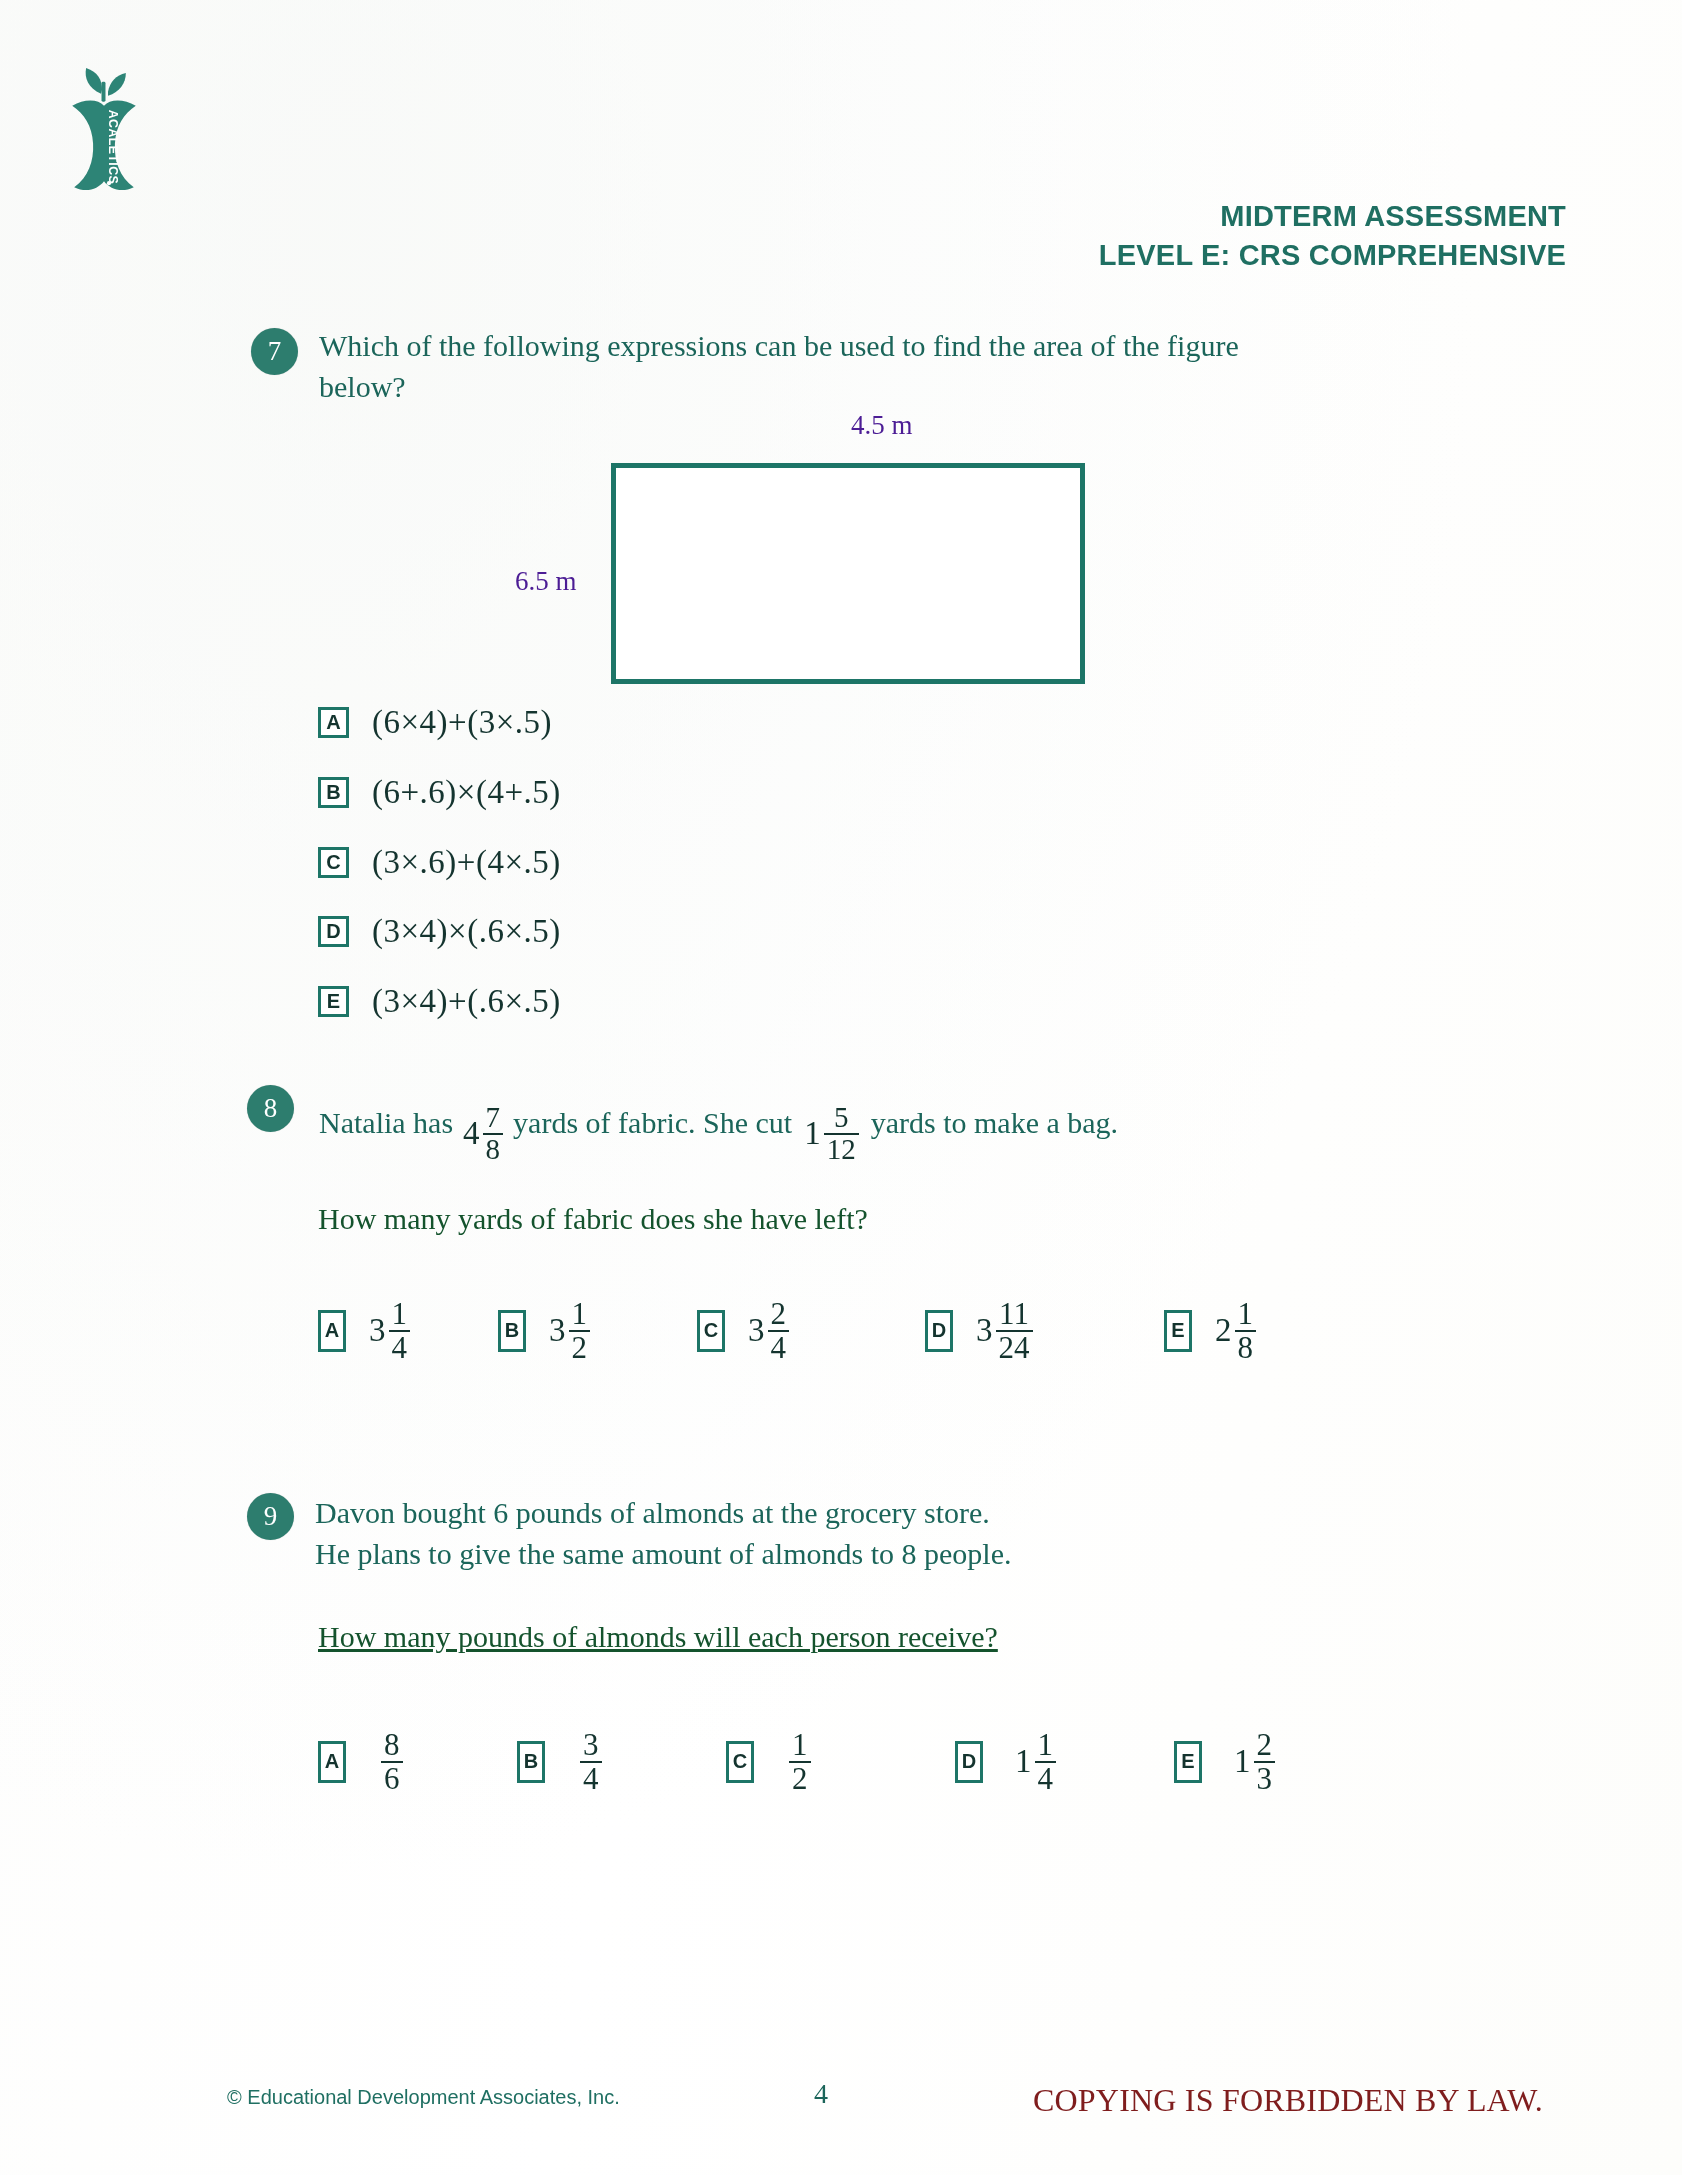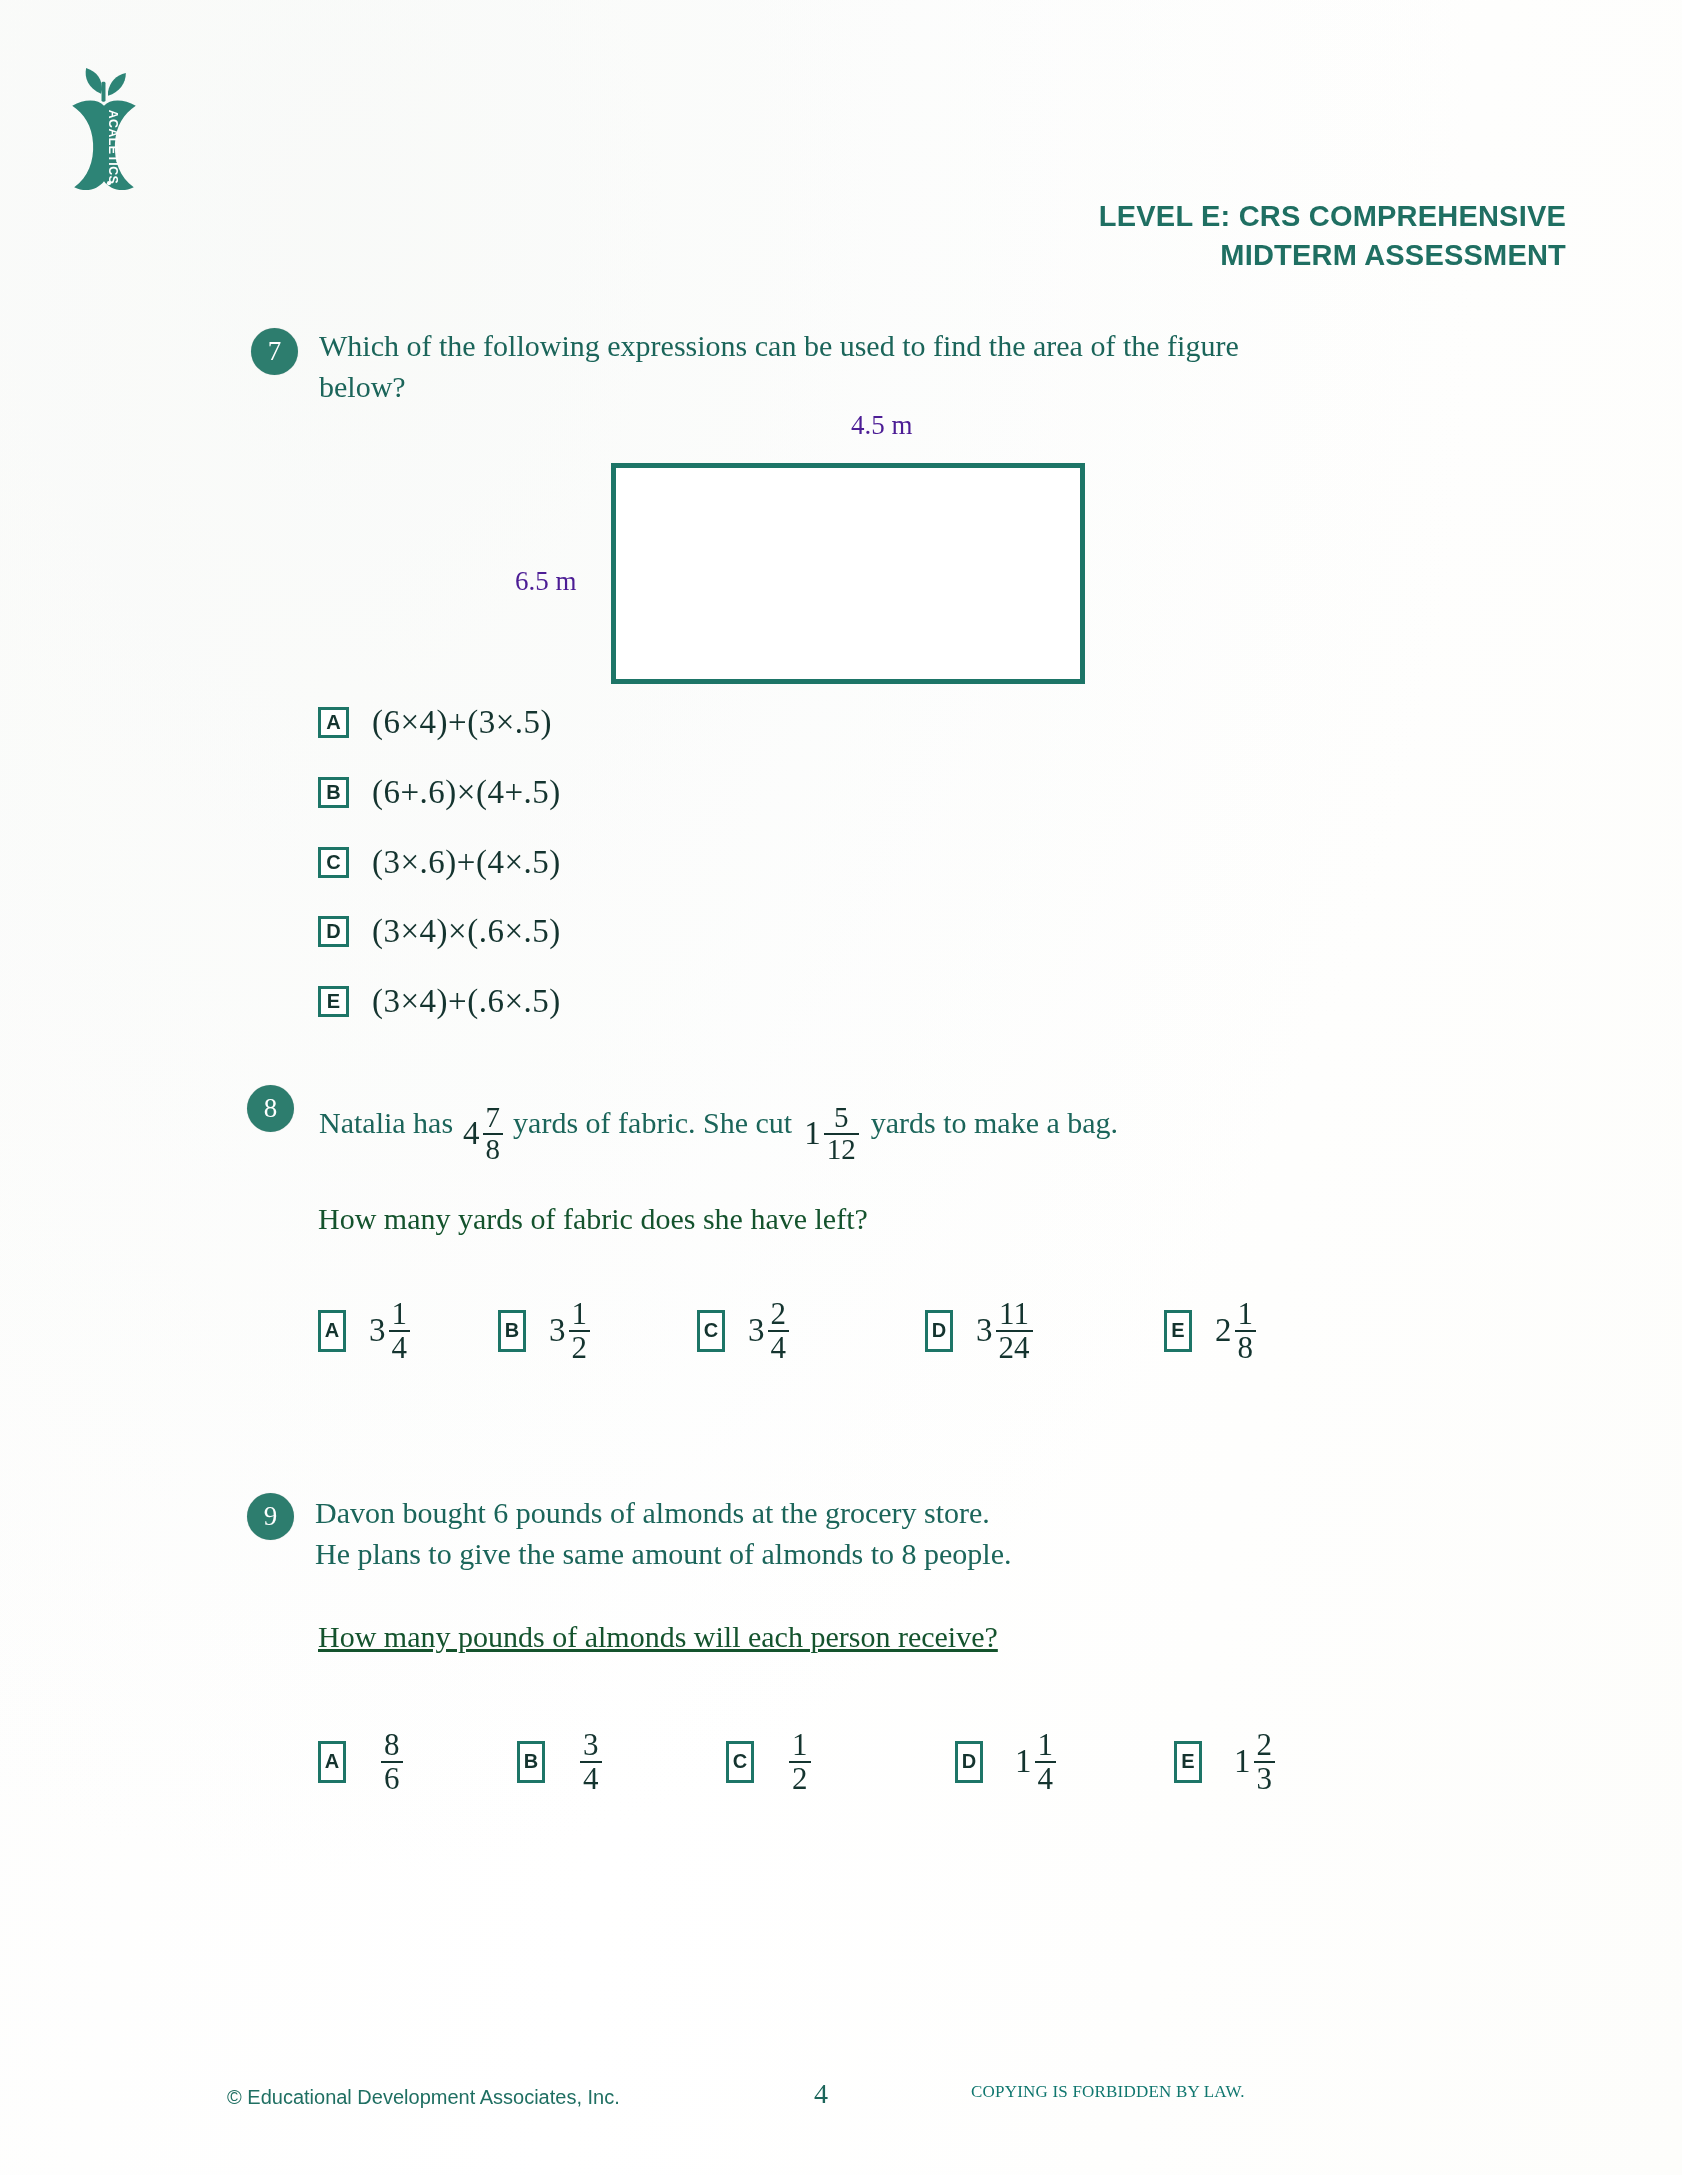--- a/index.html
+++ b/index.html
@@ -170,25 +170,25 @@
   }
   .footer-page {
     position: absolute;
     left: 814px;
     top: 2078px;
     font-size: 28px;
     color: #1b655a;
   }
   .footer-right {
     position: absolute;
-    left: 971px;
+    left: 1033px;
     top: 2082px;
-    font-size: 17px;
+    font-size: 32px;
     letter-spacing: 0.2px;
-    color: #0f766e;
+    color: #7f1d1d;
   }
 </style>
 </head>
 <body>
 
 <div class="page">
   <div class="paper-tint"></div>
 
   <div class="logo">
     <svg viewBox="0 0 92 145" width="92" height="144" aria-hidden="true">
@@ -207,22 +207,22 @@
                  C34 64, 26 52, 14 44 Z"></path>
       </g>
       <g fill="#ffffff" font-family="Liberation Sans, sans-serif" font-size="12.5" font-weight="bold" letter-spacing="0.4">
         <text transform="translate(51,48) rotate(90)">ACALETICS</text>
       </g>
       <circle cx="51" cy="122" r="2.1" fill="#ffffff"></circle>
     </svg>
   </div>
 
   <div class="doc-header">
+    <div>MIDTERM ASSESSMENT</div>
     <div>LEVEL E:  CRS COMPREHENSIVE</div>
-    <div>MIDTERM ASSESSMENT</div>
   </div>
 
   <div class="question" style="left:251px; top:328px; width:1294px;">
     <div class="qnum">7</div>
     <div class="qtext" style="width:1224px;">Which of the following expressions can be used to find the area of the figure
 below?</div>
   </div>
 
   <div class="figure-wrap">
     <div class="dim-label" style="left:851px; top:410px;">4.5 m</div>

